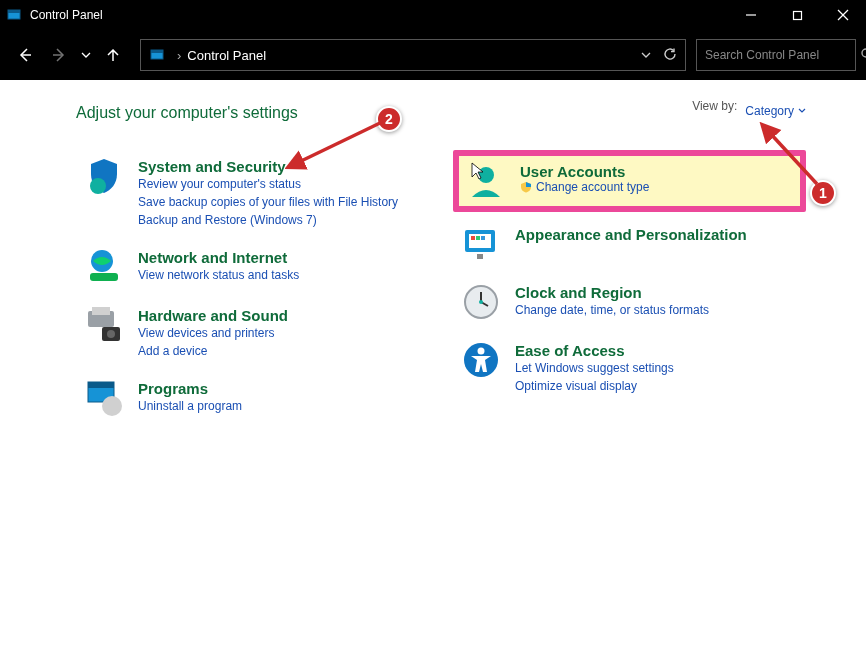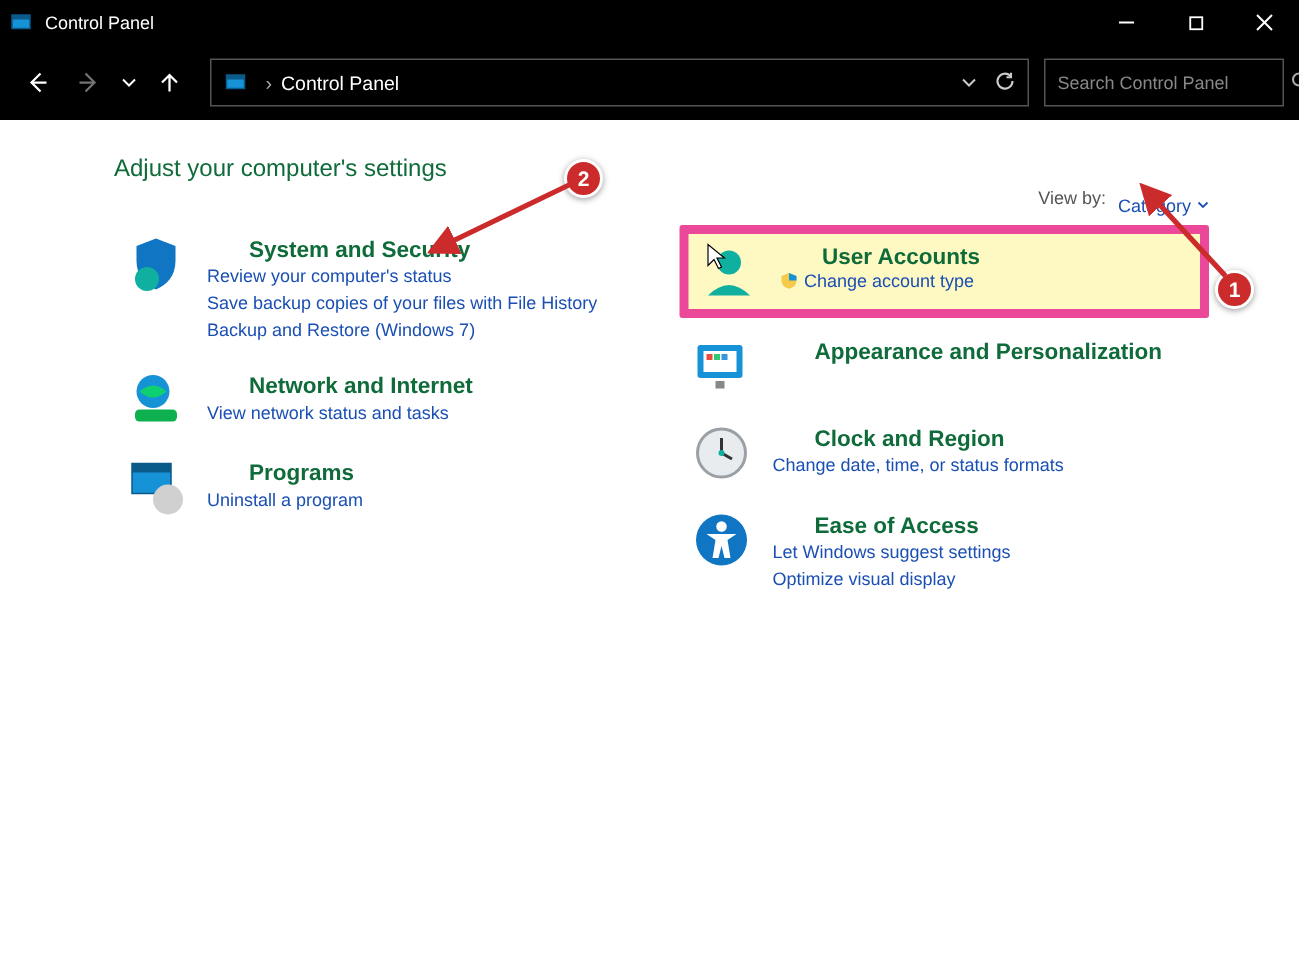--- a/index.html
+++ b/index.html
@@ -14,30 +14,30 @@
   .addrbar { flex: 1; height: 32px; background: #000; border: 1px solid #555; display: flex; align-items: center; padding: 0 8px; color: #fff; margin: 0 6px 0 8px; }
   .addr-icon { width:16px; height:16px; margin-right:6px; display:flex; align-items:center; justify-content:center; }
   .addr-sep { margin: 0 6px; color:#aaa; }
   .addr-text { flex:1; }
   .addr-right { display:flex; align-items:center; gap:12px; }
   .searchbox { width: 160px; height: 32px; background: #000; border: 1px solid #555; display: flex; align-items: center; padding: 11px 8px; color:#999; }
   .searchbox input { flex:1; background:transparent; border:none; color:#fff; font-size:12px; outline:none; }
   .searchbox input::placeholder { color:#888; }
   .content { padding: 24px 60px 0 76px; position: relative; }
   .heading { color: #0F6B3A; font-size: 16px; font-weight: 400; margin-bottom: 28px; }
-  .viewby { position: absolute; right: 60px; top: 40px; font-size: 12px; display: flex; align-items: center; gap: 8px; }
+  .viewby { position: absolute; right: 60px; top: 14px; font-size: 12px; display: flex; align-items: center; gap: 8px; }
   .viewby-label { color: #555; }
   .viewby-val { color: #1a4fb3; cursor: pointer; display:flex; align-items:center; gap:4px;margin-top:10px; }
   .columns { display: flex; gap: 24px; }
   .col { flex: 1; }
   .cat { display: flex; gap: 14px; padding: 6px 8px; margin-bottom: 6px; border-radius: 2px; align-items: flex-start; }
   .cat.highlight { background: #fef9c3; border:6px solid #ec4899; padding:5px 7px; }
   .cat-icon { width: 40px; height: 40px; flex-shrink: 0; display:flex; align-items:center; justify-content:center; }
   .cat-body { padding-top:2px; }
-  .cat-title { color: #0F6B3A; font-size: 15px; font-weight: 600; cursor: pointer; display:inline-block;margin-left:28px; }
+  .cat-title { color: #0F6B3A; font-size: 15px; font-weight: 600; cursor: pointer; display:inline-block; }
   .cat-link { display: block; color: #1a4fb3; font-size: 12px; cursor: pointer; line-height: 1.5; }
   .cat-link-inline { color:#1a4fb3; font-size:12px; cursor:pointer; display:flex; align-items:center; gap:4px;text-align:right; }
   .shield-small { width:12px; height:12px; display:inline-block; }
   
   .badge { position:absolute; width:26px; height:26px; border-radius:50%; background:#cc2b2b; border:2px solid #fff; color:#fff; display:flex; align-items:center; justify-content:center; font-size:14px; font-weight:bold; box-shadow:0 1px 4px rgba(0,0,0,.4); }
   .arrow { position:absolute; pointer-events:none; }
 </style>
 </head>
 <body>
 
@@ -153,20 +153,35 @@
         <div class="cat-icon">
           <svg width="40" height="40" viewBox="0 0 40 40">
               <circle cx="18" cy="14" r="11" fill="#1693d6"></circle>
               <path d="M9 14 Q18 6 27 14 Q18 22 9 14" fill="#0fd070"></path>
               <rect x="6" y="26" width="28" height="8" rx="3" fill="#0fb050"></rect>
             </svg>
         </div>
         <div class="cat-body">
           <span class="cat-title">Network and Internet</span>
           <a class="cat-link">View network status and tasks</a>
+        </div>
+      </div>
+      <div class="cat">
+        <div class="cat-icon">
+          <svg width="40" height="40" viewBox="0 0 40 40">
+              <rect x="4" y="6" width="26" height="16" rx="2" fill="#9aa0a6"></rect>
+              <rect x="8" y="2" width="18" height="8" fill="#d0d0d0"></rect>
+              <rect x="18" y="22" width="18" height="14" rx="2" fill="#333"></rect>
+              <circle cx="27" cy="29" r="4" fill="#666"></circle>
+            </svg>
+        </div>
+        <div class="cat-body">
+          <span class="cat-title">Hardware and Sound</span>
+          <a class="cat-link">View devices and printers</a>
+          <a class="cat-link">Add a device</a>
         </div>
       </div>
       <div class="cat">
         <div class="cat-icon">
           <svg width="40" height="40" viewBox="0 0 40 40">
               <rect x="4" y="4" width="26" height="20" fill="#1693d6" stroke="#0a5a8a"></rect>
               <rect x="4" y="4" width="26" height="6" fill="#0a5a8a"></rect>
               <circle cx="28" cy="28" r="10" fill="#d0d0d0"></circle>
             </svg>
         </div>

